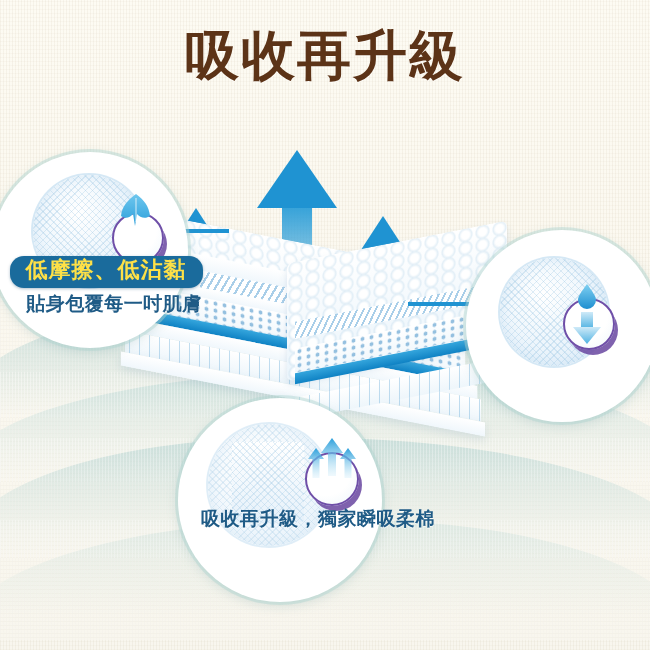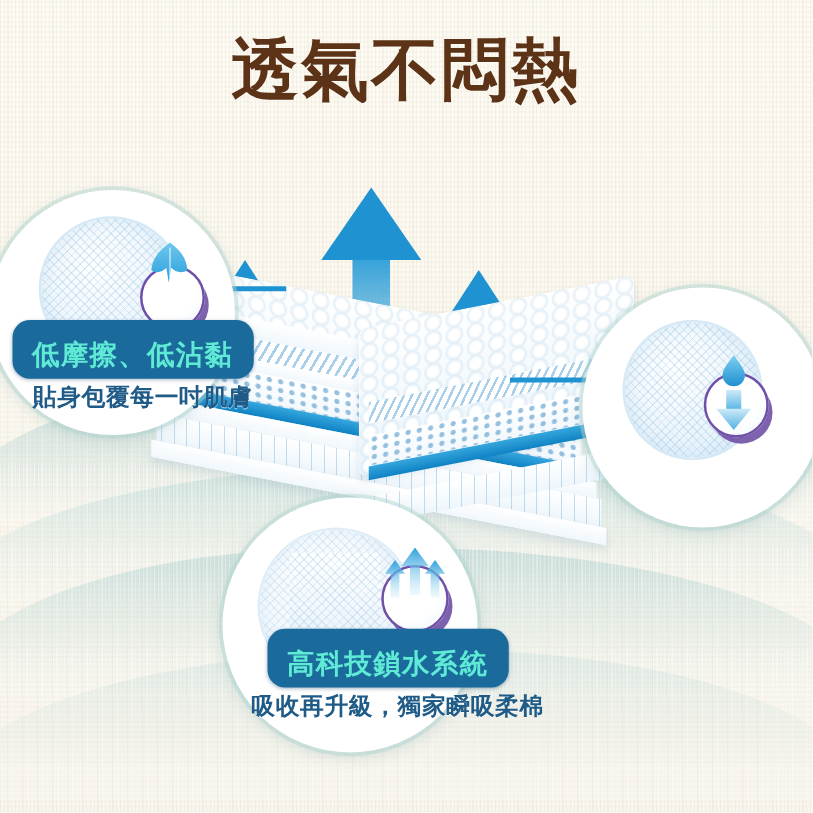--- a/index.html
+++ b/index.html
@@ -105,22 +105,22 @@
     box-shadow:4px 6px 0 -1px rgba(104,70,160,.85);
     overflow:visible;
   }
 
   
   .conn{position:absolute;background:#1f93d2;}
 
   
   .label{position:absolute;text-align:center;}
   .pill{
-    display:inline-block;padding:16px 16px 5px;border-radius:14px;
-    background:#1a6b9c;color:#5eead4;
+    display:inline-block;padding:1px 16px 5px;border-radius:14px;
+    background:#1a6b9c;color:#fde047;
     font-size:22px;line-height:26px;font-weight:700;letter-spacing:1px;
     white-space:nowrap;
     font-family:"DejaVu Sans","Liberation Sans",sans-serif;
     box-shadow:0 1px 3px rgba(20,70,110,.35);
   }
   .pill .big{font-size:27px;font-weight:800;vertical-align:-1px;}
   .sub{
     margin-top:3px;color:#1f5b86;font-size:19px;line-height:24px;
     font-weight:700;white-space:nowrap;letter-spacing:.5px;
     font-family:"DejaVu Sans","Liberation Sans",sans-serif;
@@ -237,19 +237,18 @@
         </linearGradient>
       </defs>
       <g fill="url(#ug)">
         <path d="M27 2 L38 17 L31 17 L31 40 L23 40 L23 17 L16 17 Z"></path>
         <path d="M11 12 L19 23 L14.5 23 L14.5 42 L7.5 42 L7.5 23 L3 23 Z"></path>
         <path d="M43 12 L51 23 L46.5 23 L46.5 42 L39.5 42 L39.5 23 L35 23 Z"></path>
       </g>
     </svg>
   </div>
   <div class="label" style="left:160px;top:503px;width:300px;">
-    <span class="pill">高科技鎖水系統</span>
     <div class="sub">吸收再升級，獨家瞬吸柔棉</div>
   </div>
 
-  <div class="title">透氣不悶熱</div>
+  <div class="title">吸收再升級</div>
 
 </div>
 
 </body></html>

